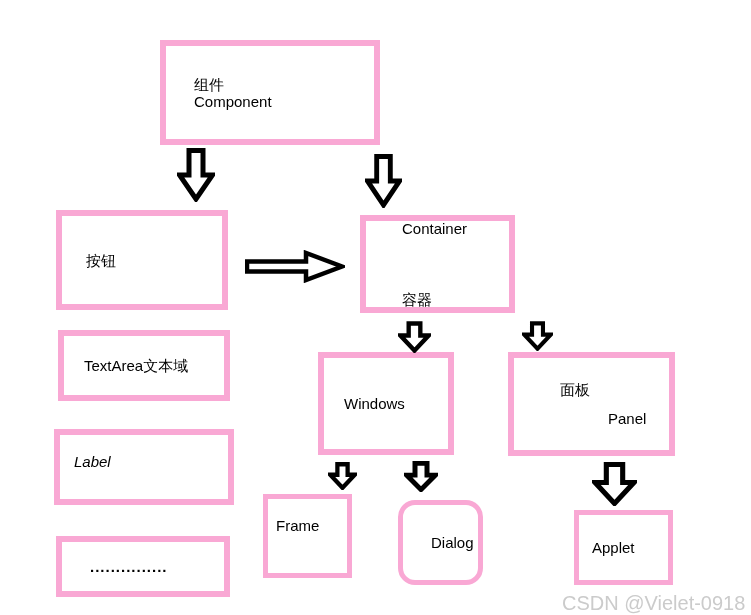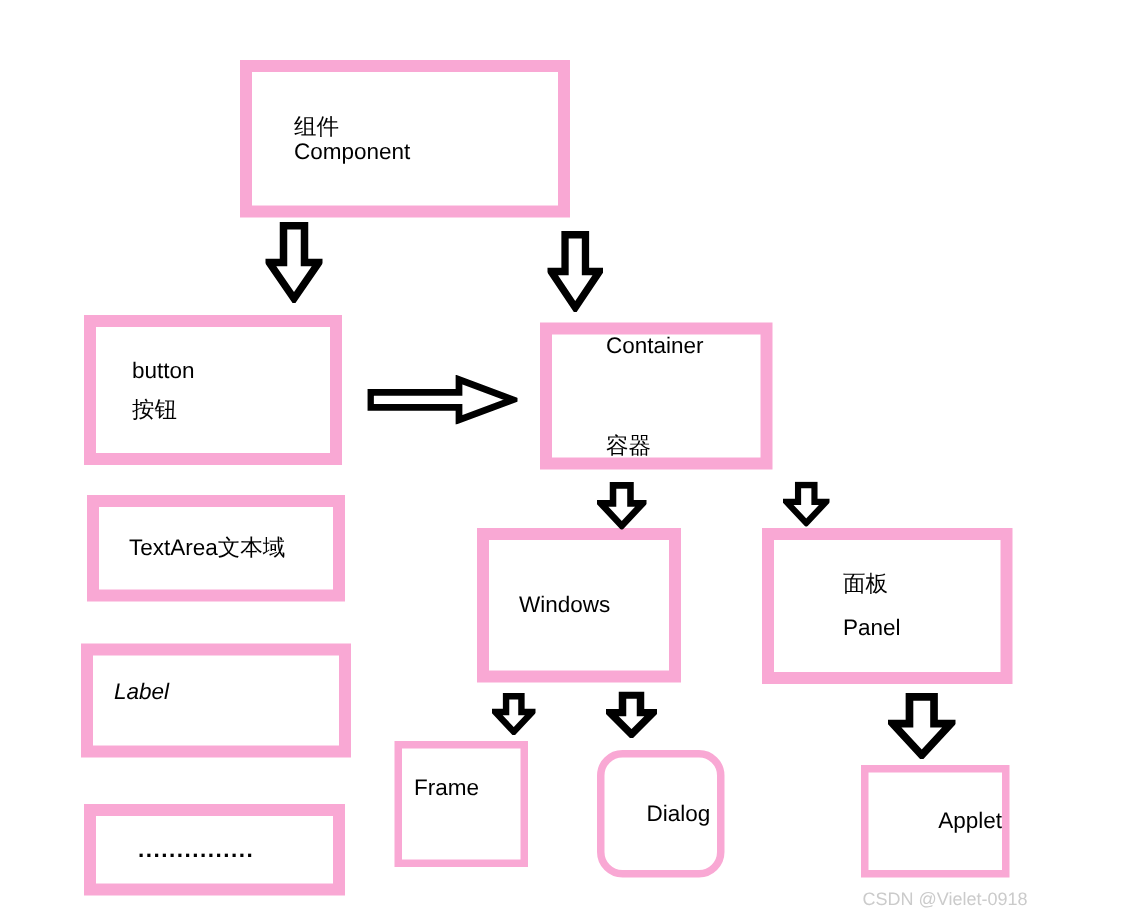--- a/index.html
+++ b/index.html
@@ -7,45 +7,45 @@
   body { font-family: "Liberation Sans", "DejaVu Sans", sans-serif; }
   .canvas {
     position: relative;
     width: 751px;
     height: 615px;
     background: #ffffff;
     overflow: hidden;
   }
   .node {
     position: absolute;
-    border: 8px solid #f9a8d4;
+    border: 6px solid #f9a8d4;
     background: #ffffff;
     display: flex;
     flex-direction: column;
     justify-content: center;
     color: #000000;
     font-size: 15px;
   }
   .node .line { display: block; line-height: 1.0; }
   .node .line + .line { margin-top: 2px; }
 
   .node-component { left: 160px; top: 40px;  width: 220px; height: 105px; padding-left: 28px; }
   .node-button    { left: 56px;  top: 210px; width: 172px; height: 100px; padding-left: 24px; }
   .node-button .line + .line { margin-top: 11px; }
   .node-textarea  { left: 58px;  top: 330px; width: 172px; height: 71px;  padding-left: 20px; }
   .node-label     { left: 54px;  top: 429px; width: 180px; height: 76px;  padding-left: 14px; padding-bottom: 12px; font-style: italic; }
   .node-dots      { left: 56px;  top: 536px; width: 174px; height: 61px;  padding-left: 28px; letter-spacing: 1px; font-weight: bold; }
   .node-container { left: 360px; top: 215px; width: 155px; height: 98px;  padding-left: 36px; justify-content: space-between; }
   .node-container .line + .line { }
   .node-windows   { left: 318px; top: 352px; width: 136px; height: 103px; padding-left: 20px; }
   .node-panel     { left: 508px; top: 352px; width: 167px; height: 104px; padding-left: 46px; }
-  .node-panel .line + .line { margin-top: 14px; }
+  .node-panel .line + .line { margin-top: 14px; margin-left: 48px; }
   .node-frame     { left: 263px; top: 494px; width: 89px;  height: 84px;  border-width: 5px; padding-left: 8px;  padding-bottom: 22px; }
   .node-dialog    { left: 398px; top: 500px; width: 85px;  height: 85px;  border-width: 5px; padding-left: 28px; border-radius: 17px; }
-  .node-applet    { left: 574px; top: 510px; width: 99px;  height: 75px;  border-width: 5px; padding-left: 13px; text-align: right; }
+  .node-applet    { left: 574px; top: 510px; width: 99px;  height: 75px;  border-width: 5px; padding-left: 13px; }
 
   .arrow { position: absolute; }
   .arrow svg { display: block; width: 100%; height: 100%; }
   .arrow path { fill: #ffffff; stroke: #000000; stroke-linejoin: miter; }
 
   .arrow-comp-button    { left: 177px; top: 148px; width: 38px;  height: 54px; }
   .arrow-comp-container { left: 365px; top: 154px; width: 37px;  height: 54px; }
   .arrow-add            { left: 245px; top: 250px; width: 100px; height: 33px; }
   .arrow-cont-windows   { left: 398px; top: 321px; width: 33px;  height: 32px; }
   .arrow-cont-panel     { left: 522px; top: 321px; width: 31px;  height: 30px; }
@@ -58,38 +58,37 @@
     left: 245px;
     top: 194px;
     font-size: 15px;
     color: #000000;
     line-height: 1.0;
   }
   .note .note-line + .note-line { margin-top: 17px; }
 
   .watermark {
     position: absolute;
-    left: 575px;
+    left: 562px;
     top: 592px;
-    font-size: 12px;
+    font-size: 20px;
     color: #cbcbcb;
   }
 </style>
 </head>
 <body>
 
 <div class="canvas">
 
   <div class="node node-component">
     <span class="line">组件</span>
     <span class="line">Component</span>
   </div>
 
   <div class="node node-button">
-    <span class="line">button</span>
     <span class="line">按钮</span>
   </div>
 
   <div class="node node-textarea">
     <span class="line">TextArea文本域</span>
   </div>
 
   <div class="node node-label">
     <span class="line">Label</span>
   </div>

